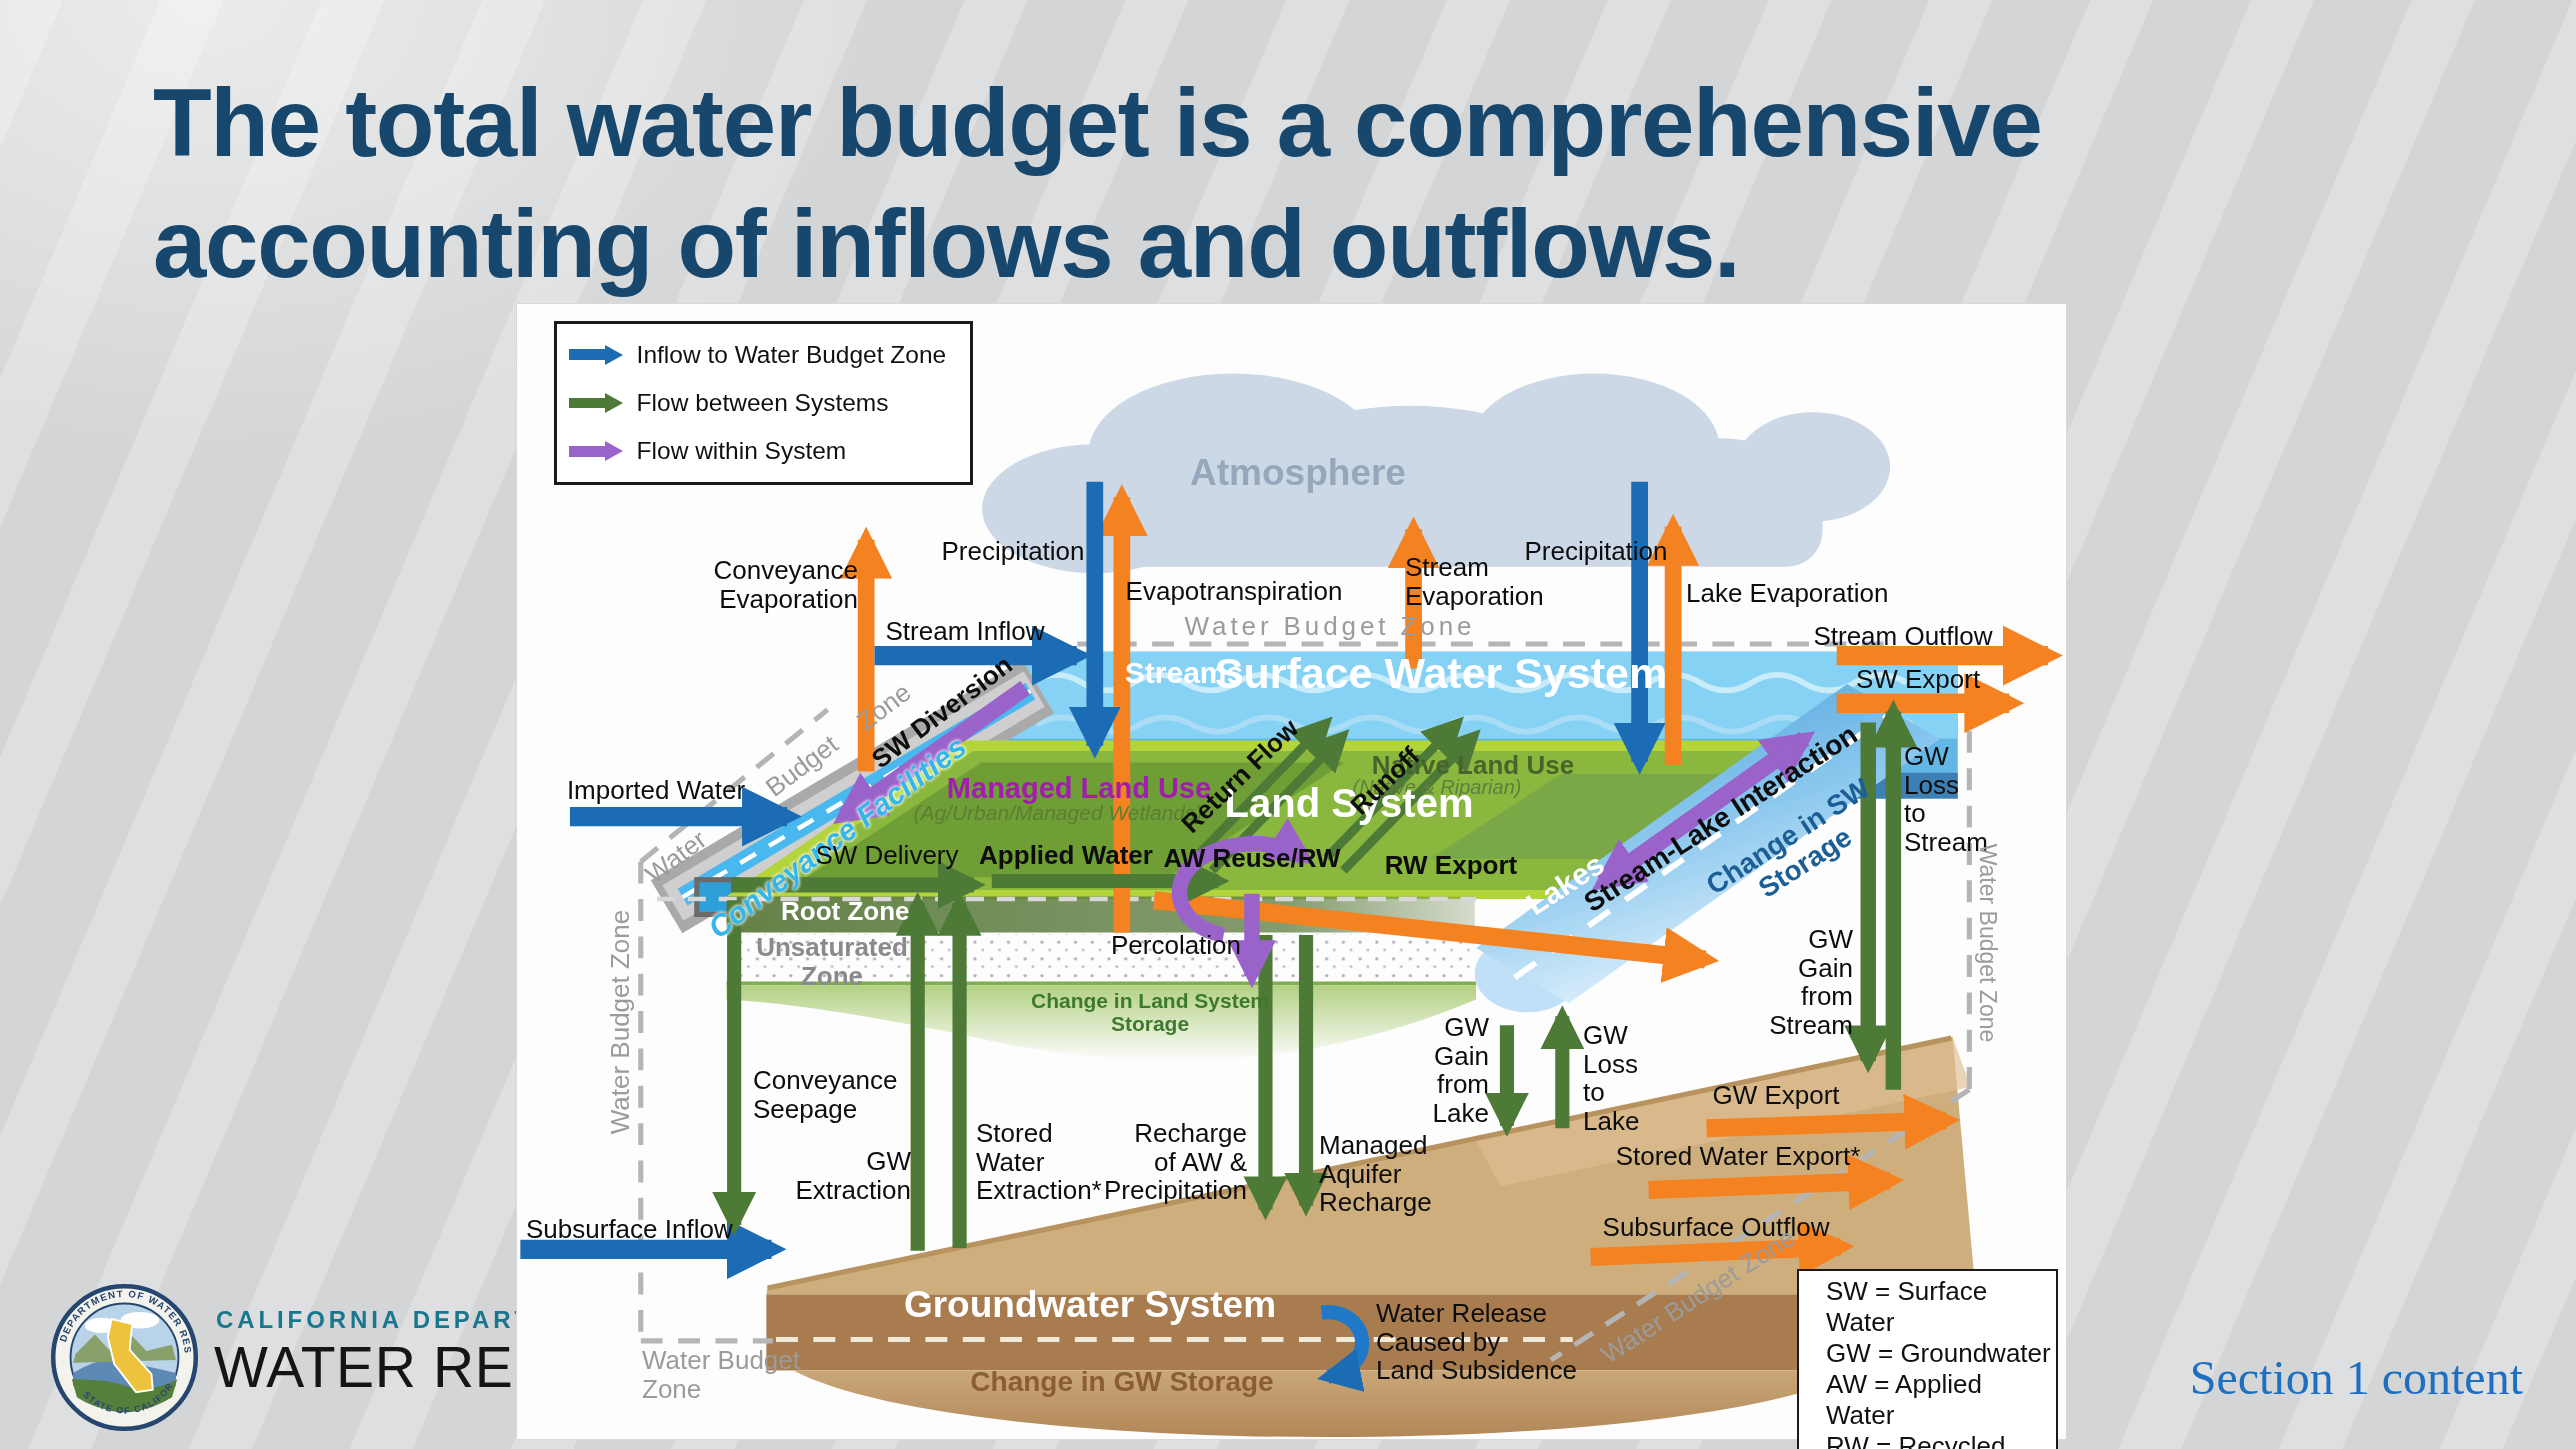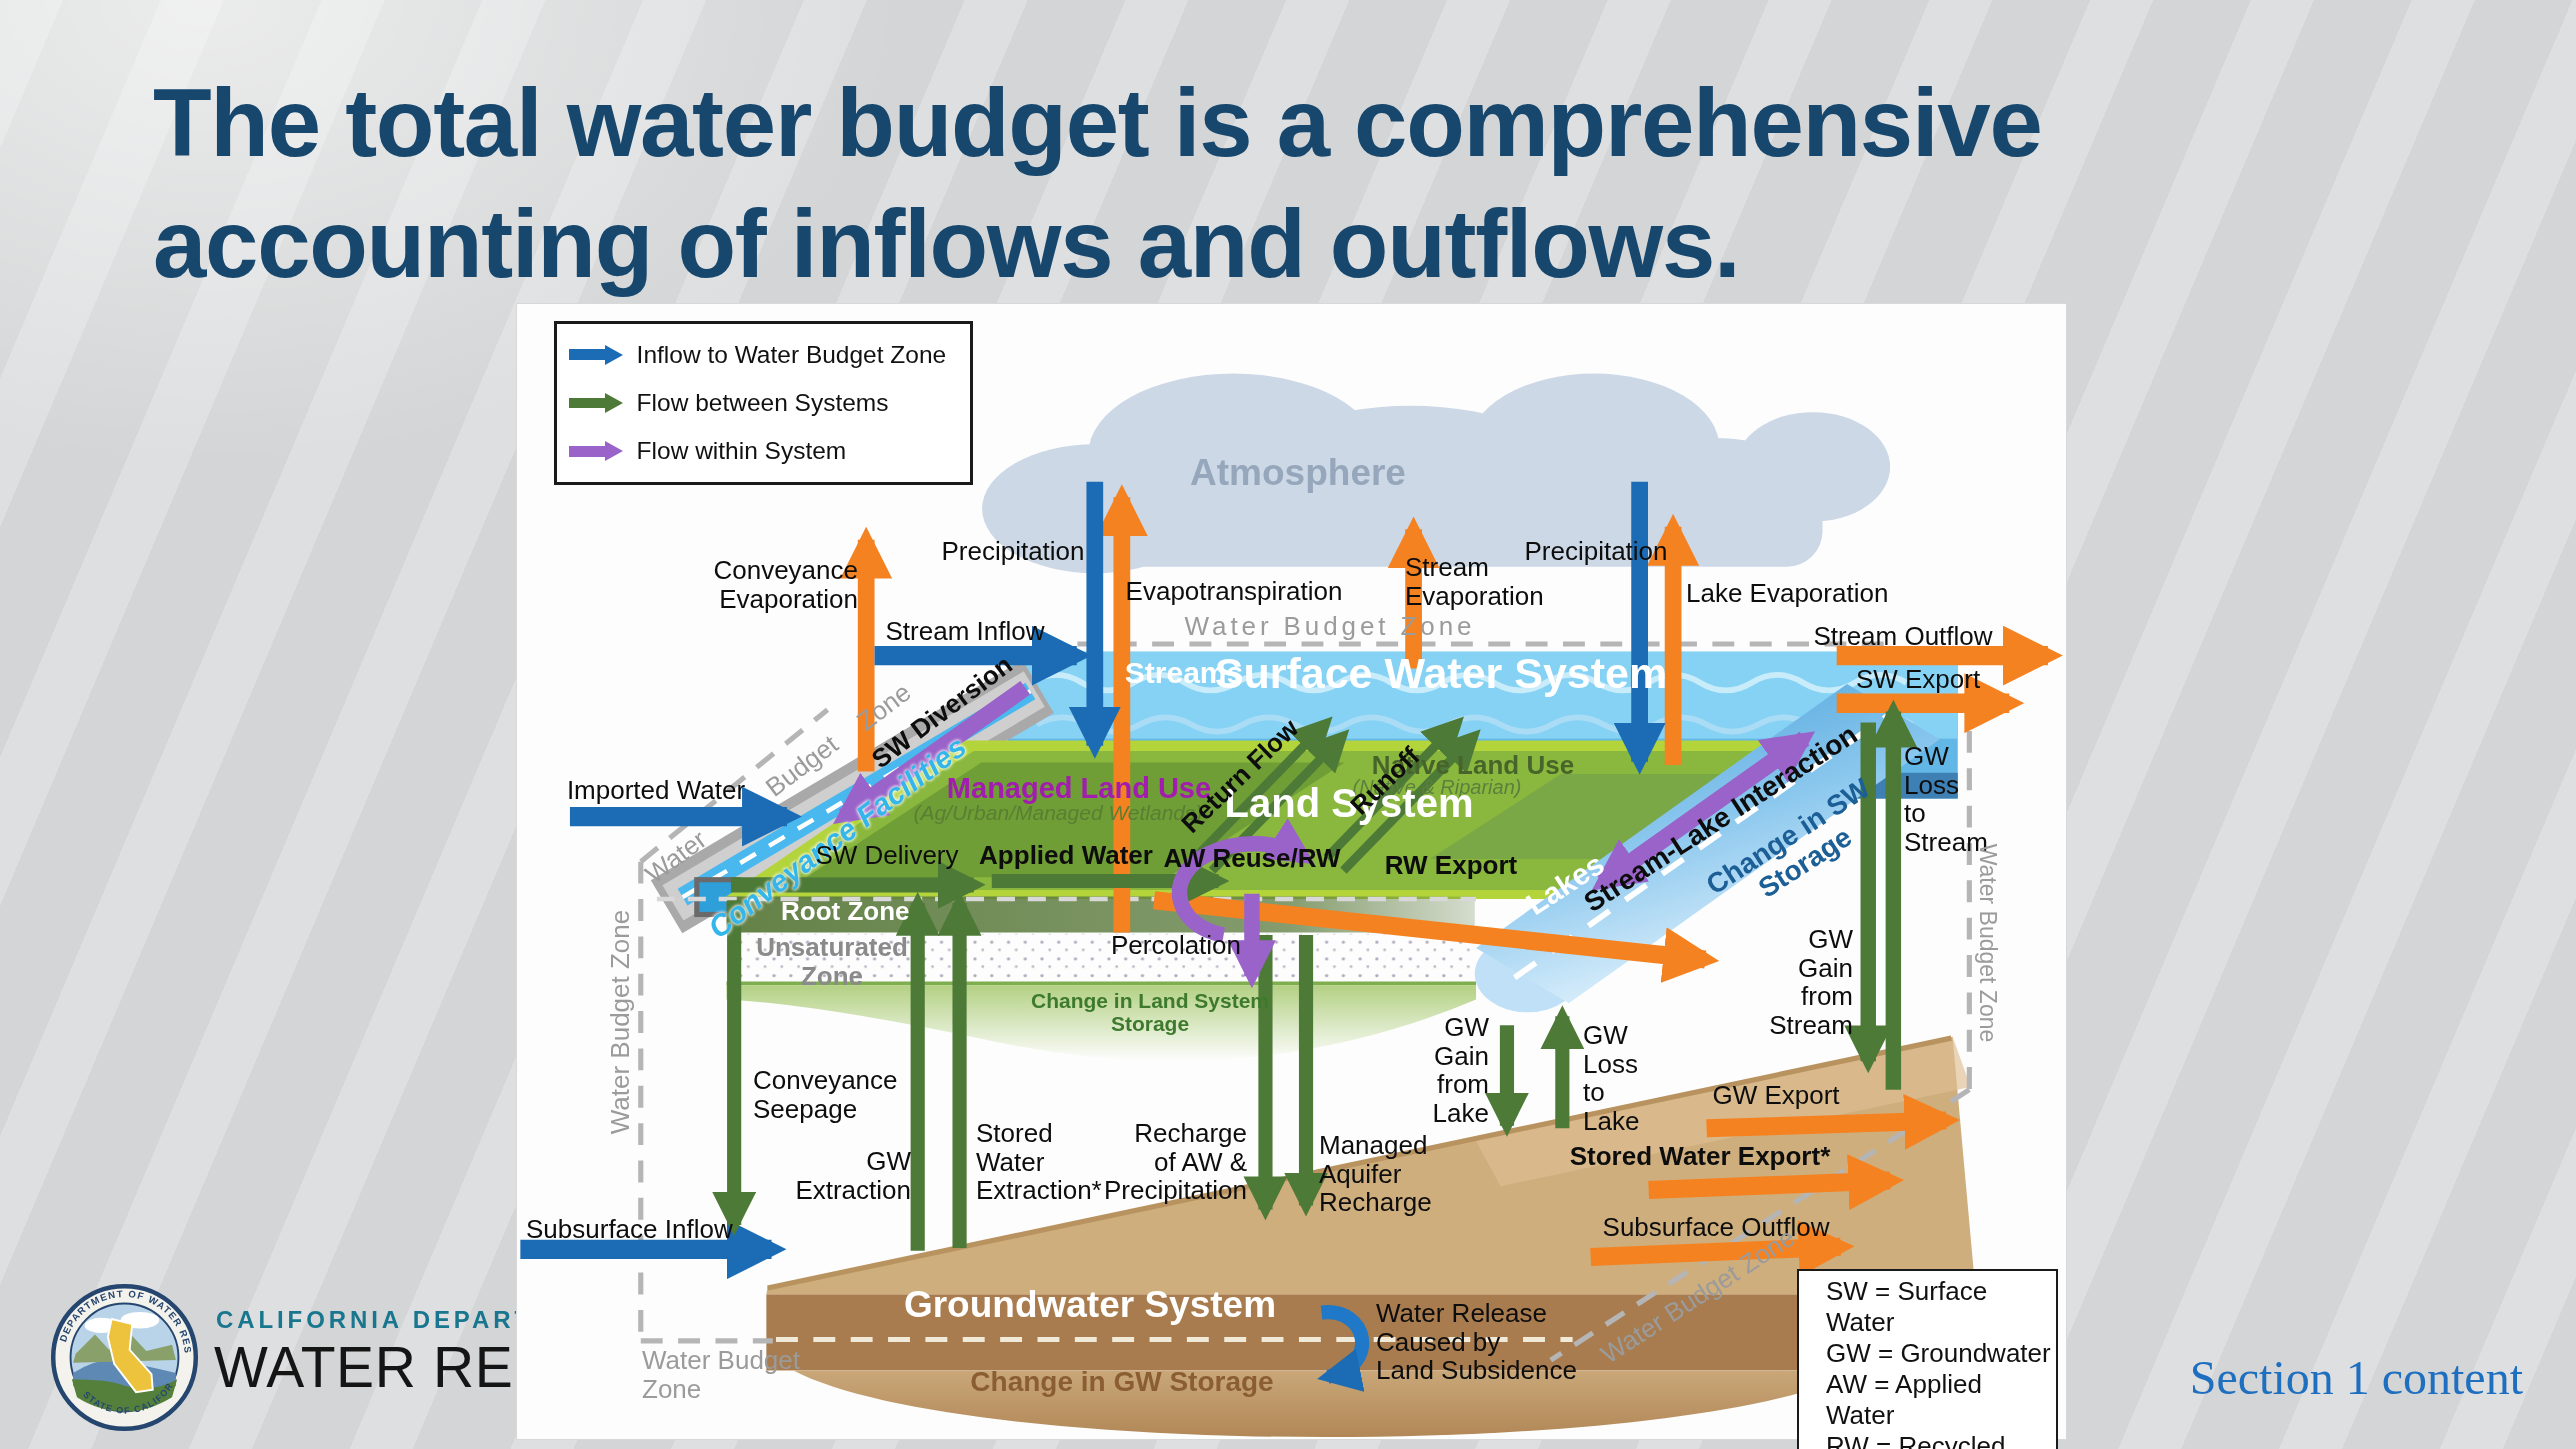--- a/index.html
+++ b/index.html
@@ -335,21 +335,21 @@
 <div class="lb lft" style="left:976px;top:1162px;">Stored
 Water
 Extraction*</div>
 <div class="lb rgt" style="left:1247px;top:1162px;">Recharge
 of AW &amp;
 Precipitation</div>
 <div class="lb lft" style="left:1319px;top:1162px;margin-top:12px;">Managed
 Aquifer
 Recharge</div>
 <div class="lb ctr" style="left:1776px;top:1095px;">GW Export</div>
-<div class="lb ctr" style="left:1700px;top:1156px;font-weight:bold;">Stored Water Export*</div>
+<div class="lb ctr" style="left:1738px;top:1156px;">Stored Water Export*</div>
 <div class="lb ctr" style="left:1716px;top:1227px;">Subsurface Outflow</div>
 <div class="lb lft" style="left:526px;top:1229px;">Subsurface Inflow</div>
 <div class="lb ctr wht" style="left:1090px;top:1305px;font-size:37px;font-weight:700;">Groundwater System</div>
 <div class="lb lft" style="left:1376px;top:1342px;">Water Release
 Caused by
 Land Subsidence</div>
 <div class="lb ctr" style="left:1122px;top:1382px;font-size:28px;font-weight:700;color:#8a5d33;">Change in GW Storage</div>
 <div class="lb ctr gray" style="left:620px;top:1022px;transform:translate(-50%,-50%) rotate(-90deg);">Water Budget Zone</div>
 <div class="lb ctr gray" style="left:1987px;top:943px;transform:translate(-50%,-50%) rotate(90deg);font-size:23px;">Water Budget Zone</div>
 <div class="lb lft gray" style="left:642px;top:1375px;">Water Budget

